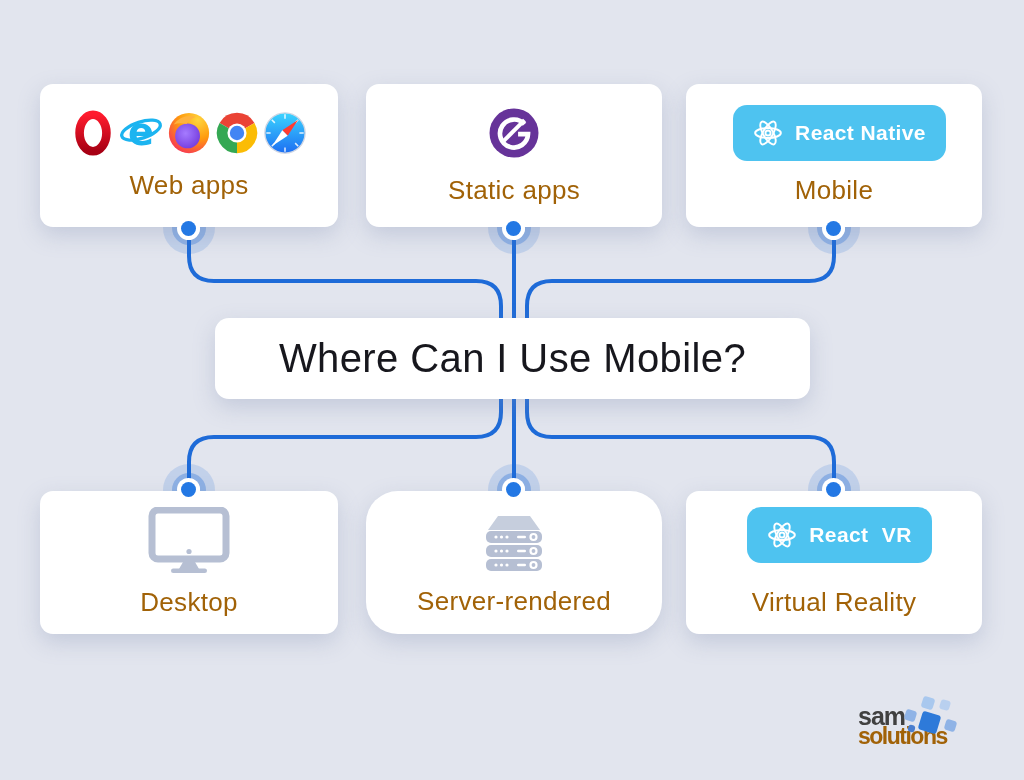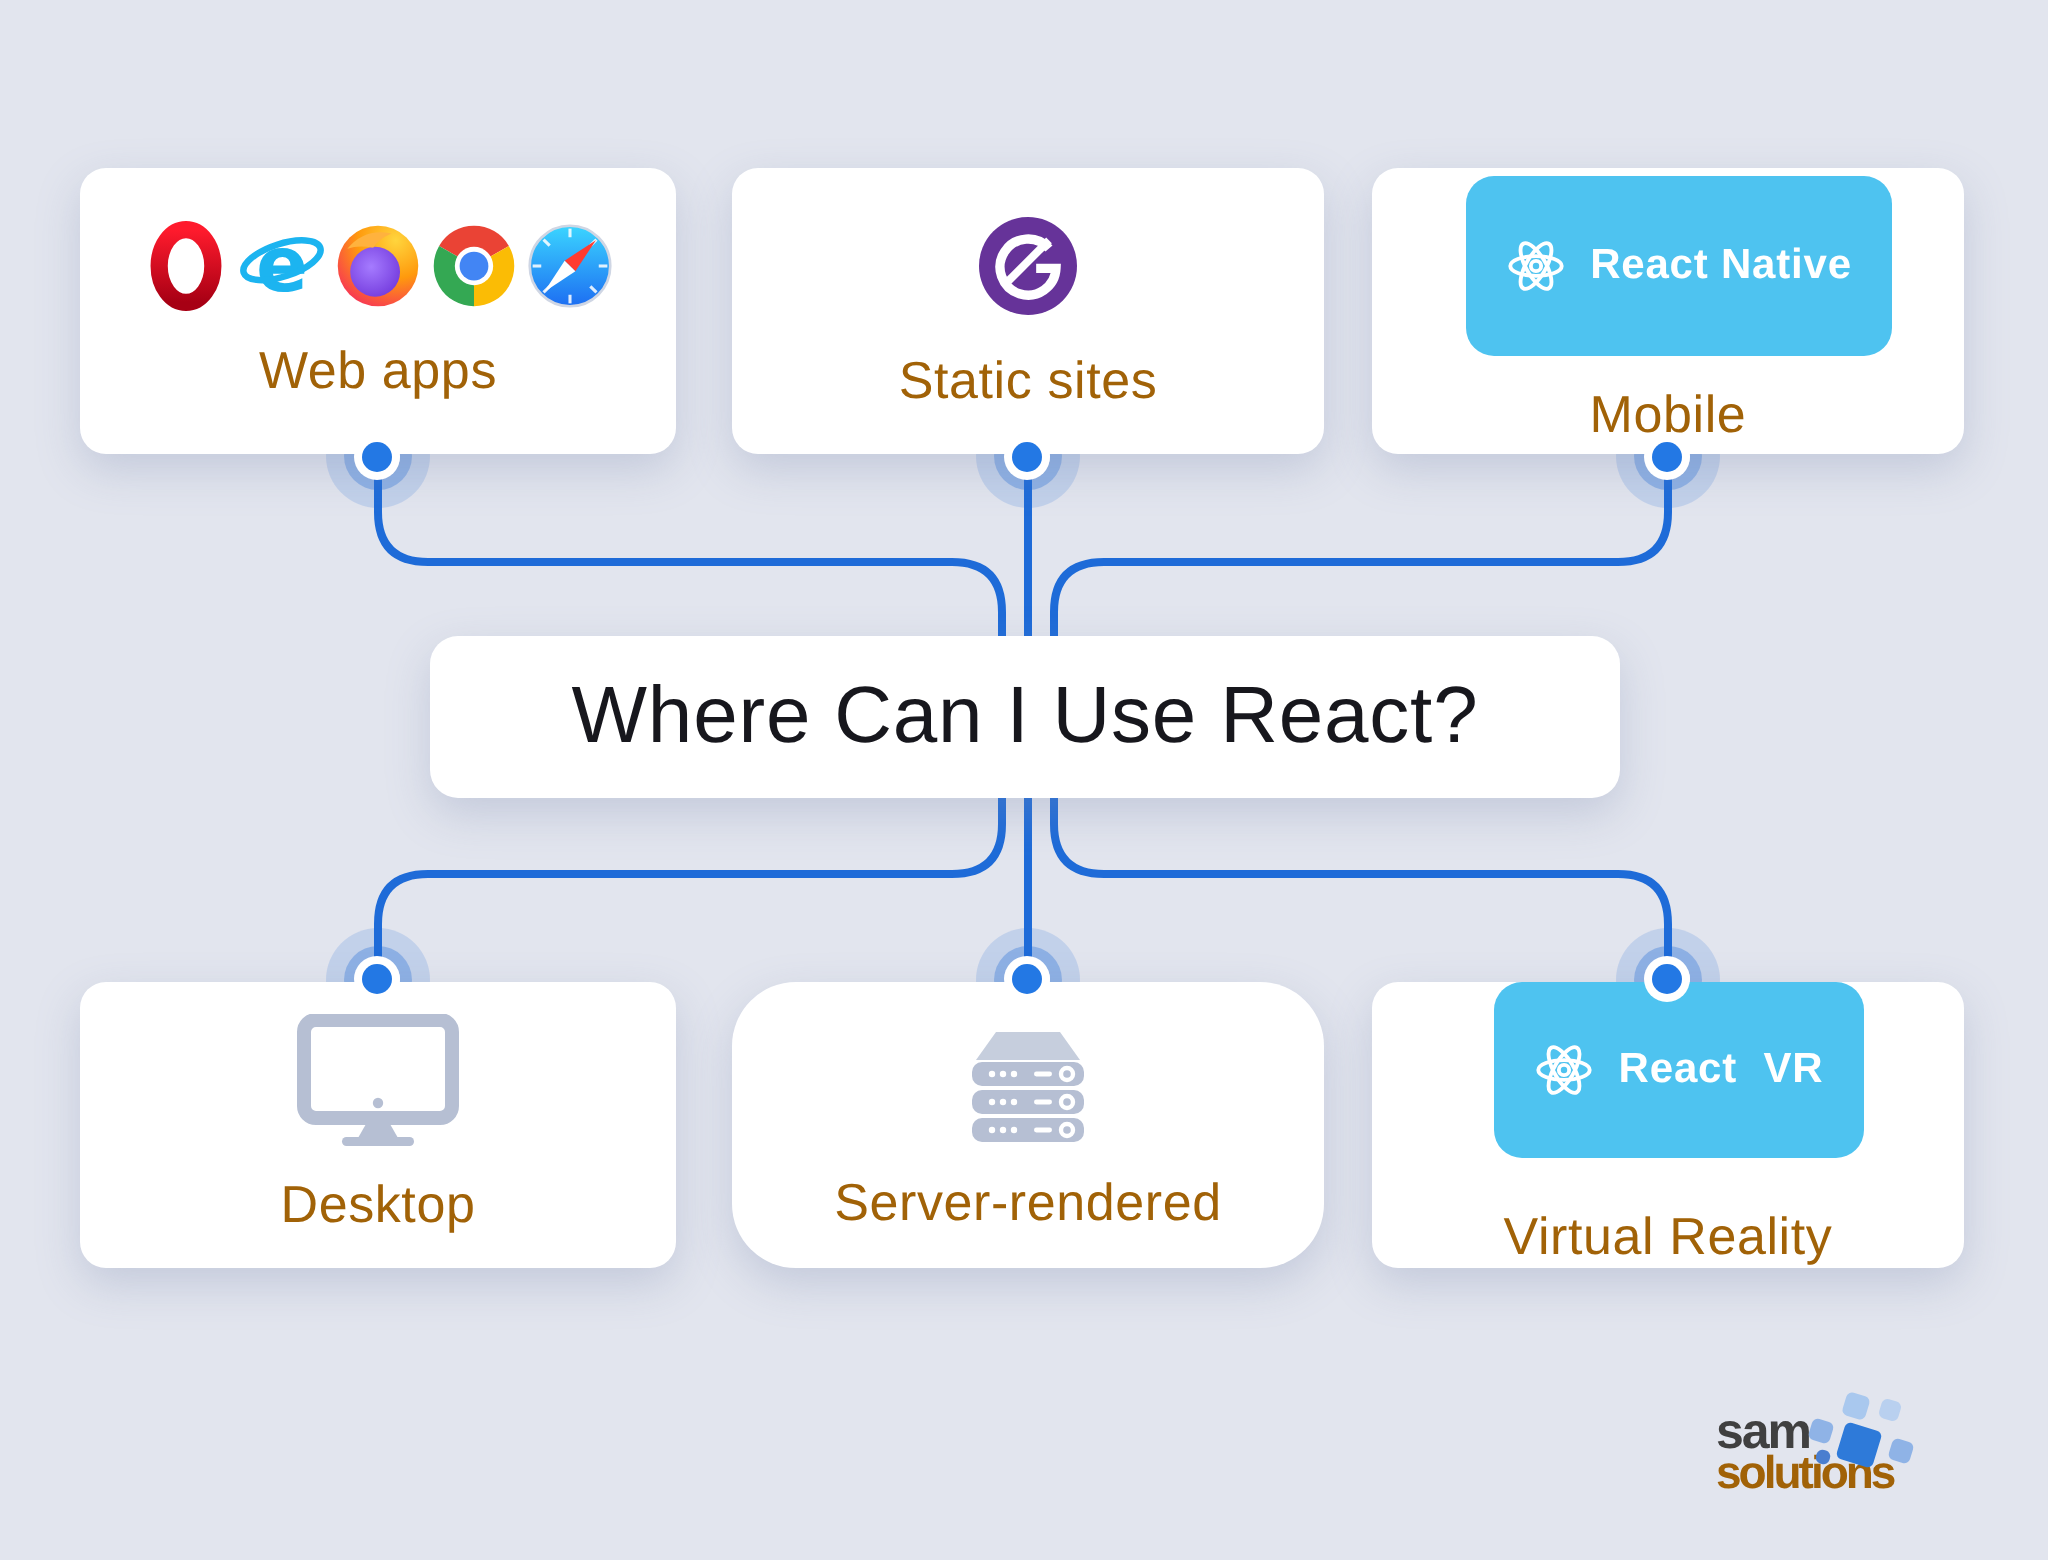--- a/index.html
+++ b/index.html
@@ -26,21 +26,21 @@
         display:flex;align-items:center;justify-content:center;z-index:2;}
   .title-text{font-size:40px;font-weight:500;color:#17171d;letter-spacing:.4px;}
 
   .browser-row{display:flex;align-items:center;gap:2px;height:46px;}
   .browser-row svg{width:46px;height:46px;display:block;}
 
   .dot{position:absolute;width:15px;height:15px;border-radius:50%;
        background:#2378e4;box-shadow:0 0 0 4px #fff;z-index:3;}
 
   .badge{background:#4ec3f0;border-radius:14px;height:56px;
-         display:flex;align-items:center;gap:12px;padding:17px 20px;margin-left:11px;}
+         display:flex;align-items:center;gap:12px;padding:0 20px;margin-left:11px;}
   .badge-label{color:#fff;font-weight:bold;font-size:21px;letter-spacing:.4px;}
   .badge-vr .badge-label{word-spacing:7px;}
 
   .logo{position:absolute;left:858px;top:706px;z-index:2;width:140px;}
   .logo-line1{font-size:25px;font-weight:bold;color:#404040;letter-spacing:-1px;
               line-height:20px;}
   .logo-line2{font-size:23px;font-weight:bold;color:#a16207;letter-spacing:-1.5px;
               line-height:21px;}
   .logo-sq{position:absolute;border-radius:3px;transform:rotate(17deg);}
   .sq1{left:47px;top:4px;width:11px;height:11px;background:#8fb3e6;}
@@ -151,40 +151,40 @@
     </div>
     <div class="card-label">Web apps</div>
   </div>
 
   <div class="card card-static">
     <svg width="56" height="56" viewBox="0 0 48 48">
       <circle cx="24" cy="24" r="21" fill="#663399"></circle>
       <path d="M33 16.5 A12 12 0 1 0 36 25 L27.5 25" stroke="#fff" stroke-width="4" fill="none"></path>
       <path d="M13.5 32.5 L33 13" stroke="#fff" stroke-width="3.4"></path>
     </svg>
-    <div class="card-label">Static sites</div>
+    <div class="card-label">Static apps</div>
   </div>
 
   <div class="card card-mobile">
     <div class="badge">
       <svg width="30" height="30" viewBox="0 0 28 28">
         <g fill="none" stroke="#fff" stroke-width="1.8">
           <ellipse cx="14" cy="14" rx="12" ry="4.6"></ellipse>
           <ellipse cx="14" cy="14" rx="12" ry="4.6" transform="rotate(60 14 14)"></ellipse>
           <ellipse cx="14" cy="14" rx="12" ry="4.6" transform="rotate(120 14 14)"></ellipse>
           <circle cx="14" cy="14" r="2.4"></circle>
         </g>
       </svg>
       <span class="badge-label">React Native</span>
     </div>
     <div class="card-label">Mobile</div>
   </div>
 
   <div class="title-card">
-    <span class="title-text">Where Can I Use React?</span>
+    <span class="title-text">Where Can I Use Mobile?</span>
   </div>
 
   <div class="card card-desktop">
     <svg width="84" height="66" viewBox="0 0 84 66">
       <rect x="5" y="3" width="74" height="49" rx="6" fill="none" stroke="#b6bfd3" stroke-width="7"></rect>
       <circle cx="42" cy="44.5" r="2.6" fill="#b6bfd3"></circle>
       <path d="M36 55 H48 L52 62 H32 Z" fill="#b6bfd3"></path>
       <rect x="24" y="61.5" width="36" height="4.5" rx="2.2" fill="#b6bfd3"></rect>
     </svg>
     <div class="card-label">Desktop</div>

